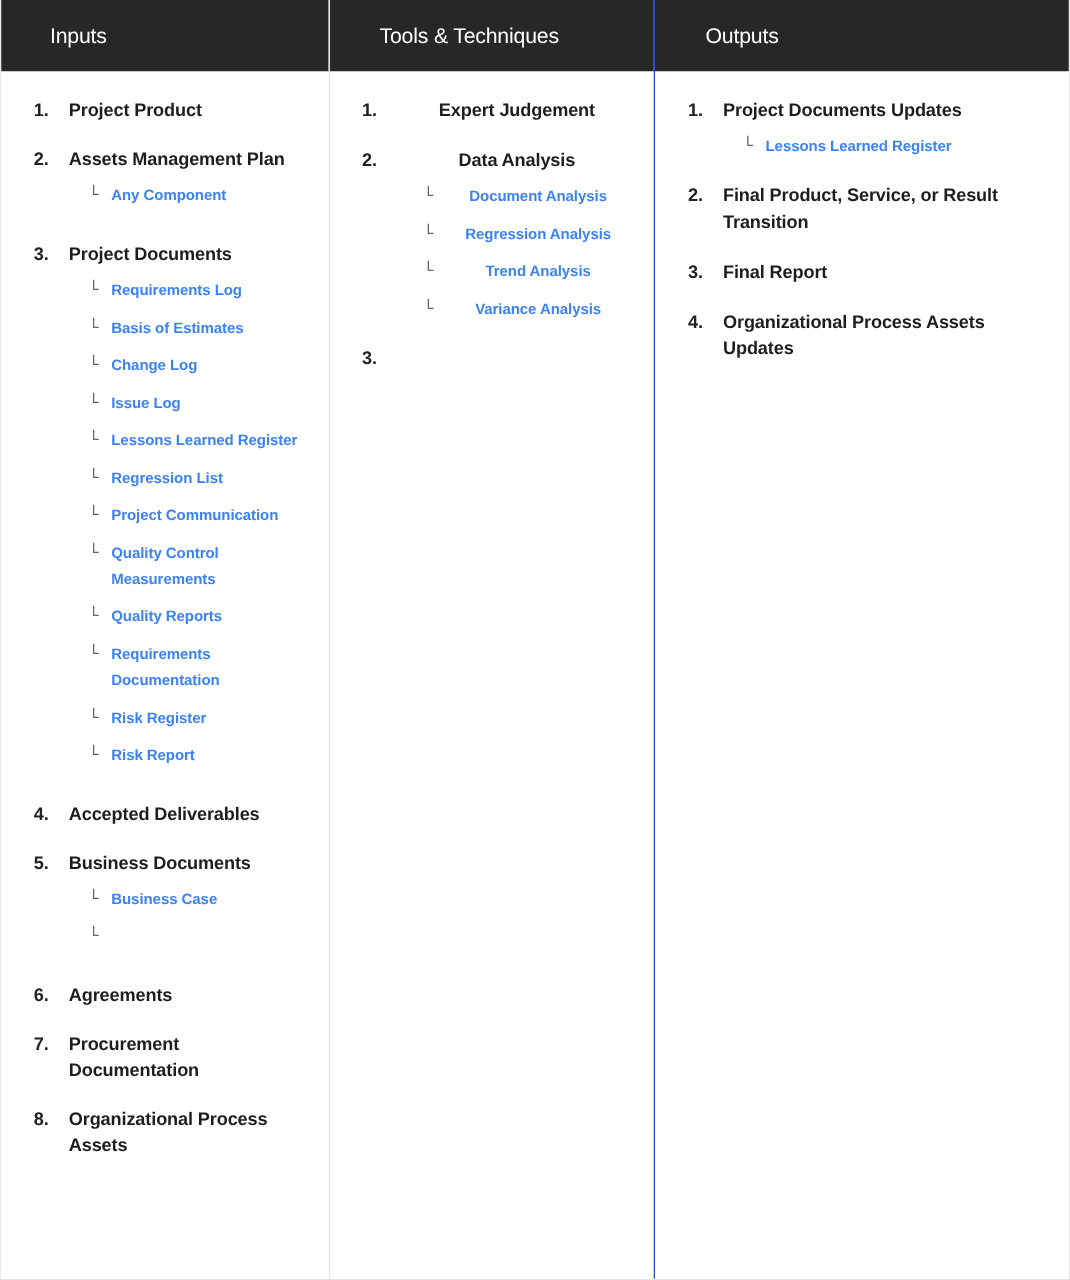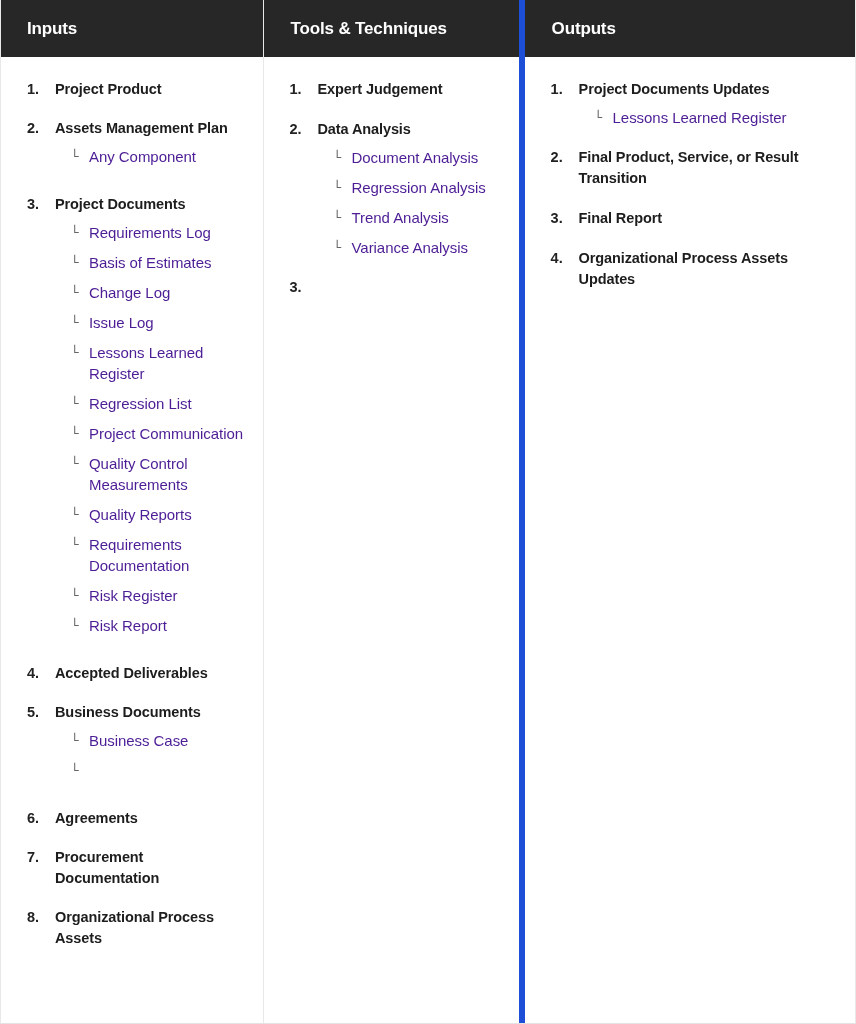--- a/index.html
+++ b/index.html
@@ -31,41 +31,42 @@
     border-bottom: 1px solid #e3e3e3;
   }
   .column {
     display: flex;
     flex-direction: column;
     box-sizing: border-box;
     background: #ffffff;
     position: relative;
   }
   .col-inputs   { width: 285px; }
-  .col-tools    { width: 285px; border-left: 1px solid #e8e8e8; border-right: 6px solid #1d4ed8;}
+  .col-tools    { width: 285px; border-left: 1px solid #e8e8e8; border-right: 1px solid #1d4ed8; text-align: center;}
   .col-outputs  { flex: 1 1 auto; }
 
   .col-header {
     height: 57px;
     background: #272727;
     display: flex;
     align-items: center;
     box-sizing: border-box;
     padding: 0 0 0 26px;
     flex: 0 0 auto;
   }
   .col-tools > .col-header,
   .col-outputs > .col-header { padding-left: 27px; }
 
   .col-header-title {
     color: #ffffff;
     font-size: 17px;
-    font-weight: bold;
+    font-weight: normal;
     letter-spacing: -0.15px;
     line-height: 1;
+    margin-left: 13px;
   }
 
   .col-body {
     flex: 1 1 auto;
     padding: 22px 14px 10px 0;
     box-sizing: border-box;
   }
 
   ol.item-list {
     list-style: none;
@@ -124,23 +125,23 @@
     flex: 0 0 auto;
     width: 18px;
     font-size: 13px;
     color: #666666;
     line-height: 21px;
     font-family: "DejaVu Sans", sans-serif;
   }
   .sub-label {
     flex: 1 1 auto;
     min-width: 0;
-    font-size: 15px;
-    font-weight: normal;
-    color: #4c1d95;
+    font-size: 12px;
+    font-weight: bold;
+    color: #3b82f6;
     line-height: 21px;
     letter-spacing: -0.05px;
   }
 
   
   .col-inputs li.item { margin-bottom: 18px; }
   .col-inputs ul.sub-list li.sub-item { margin-bottom: 9px; }
 </style>
 </head>
 <body>

